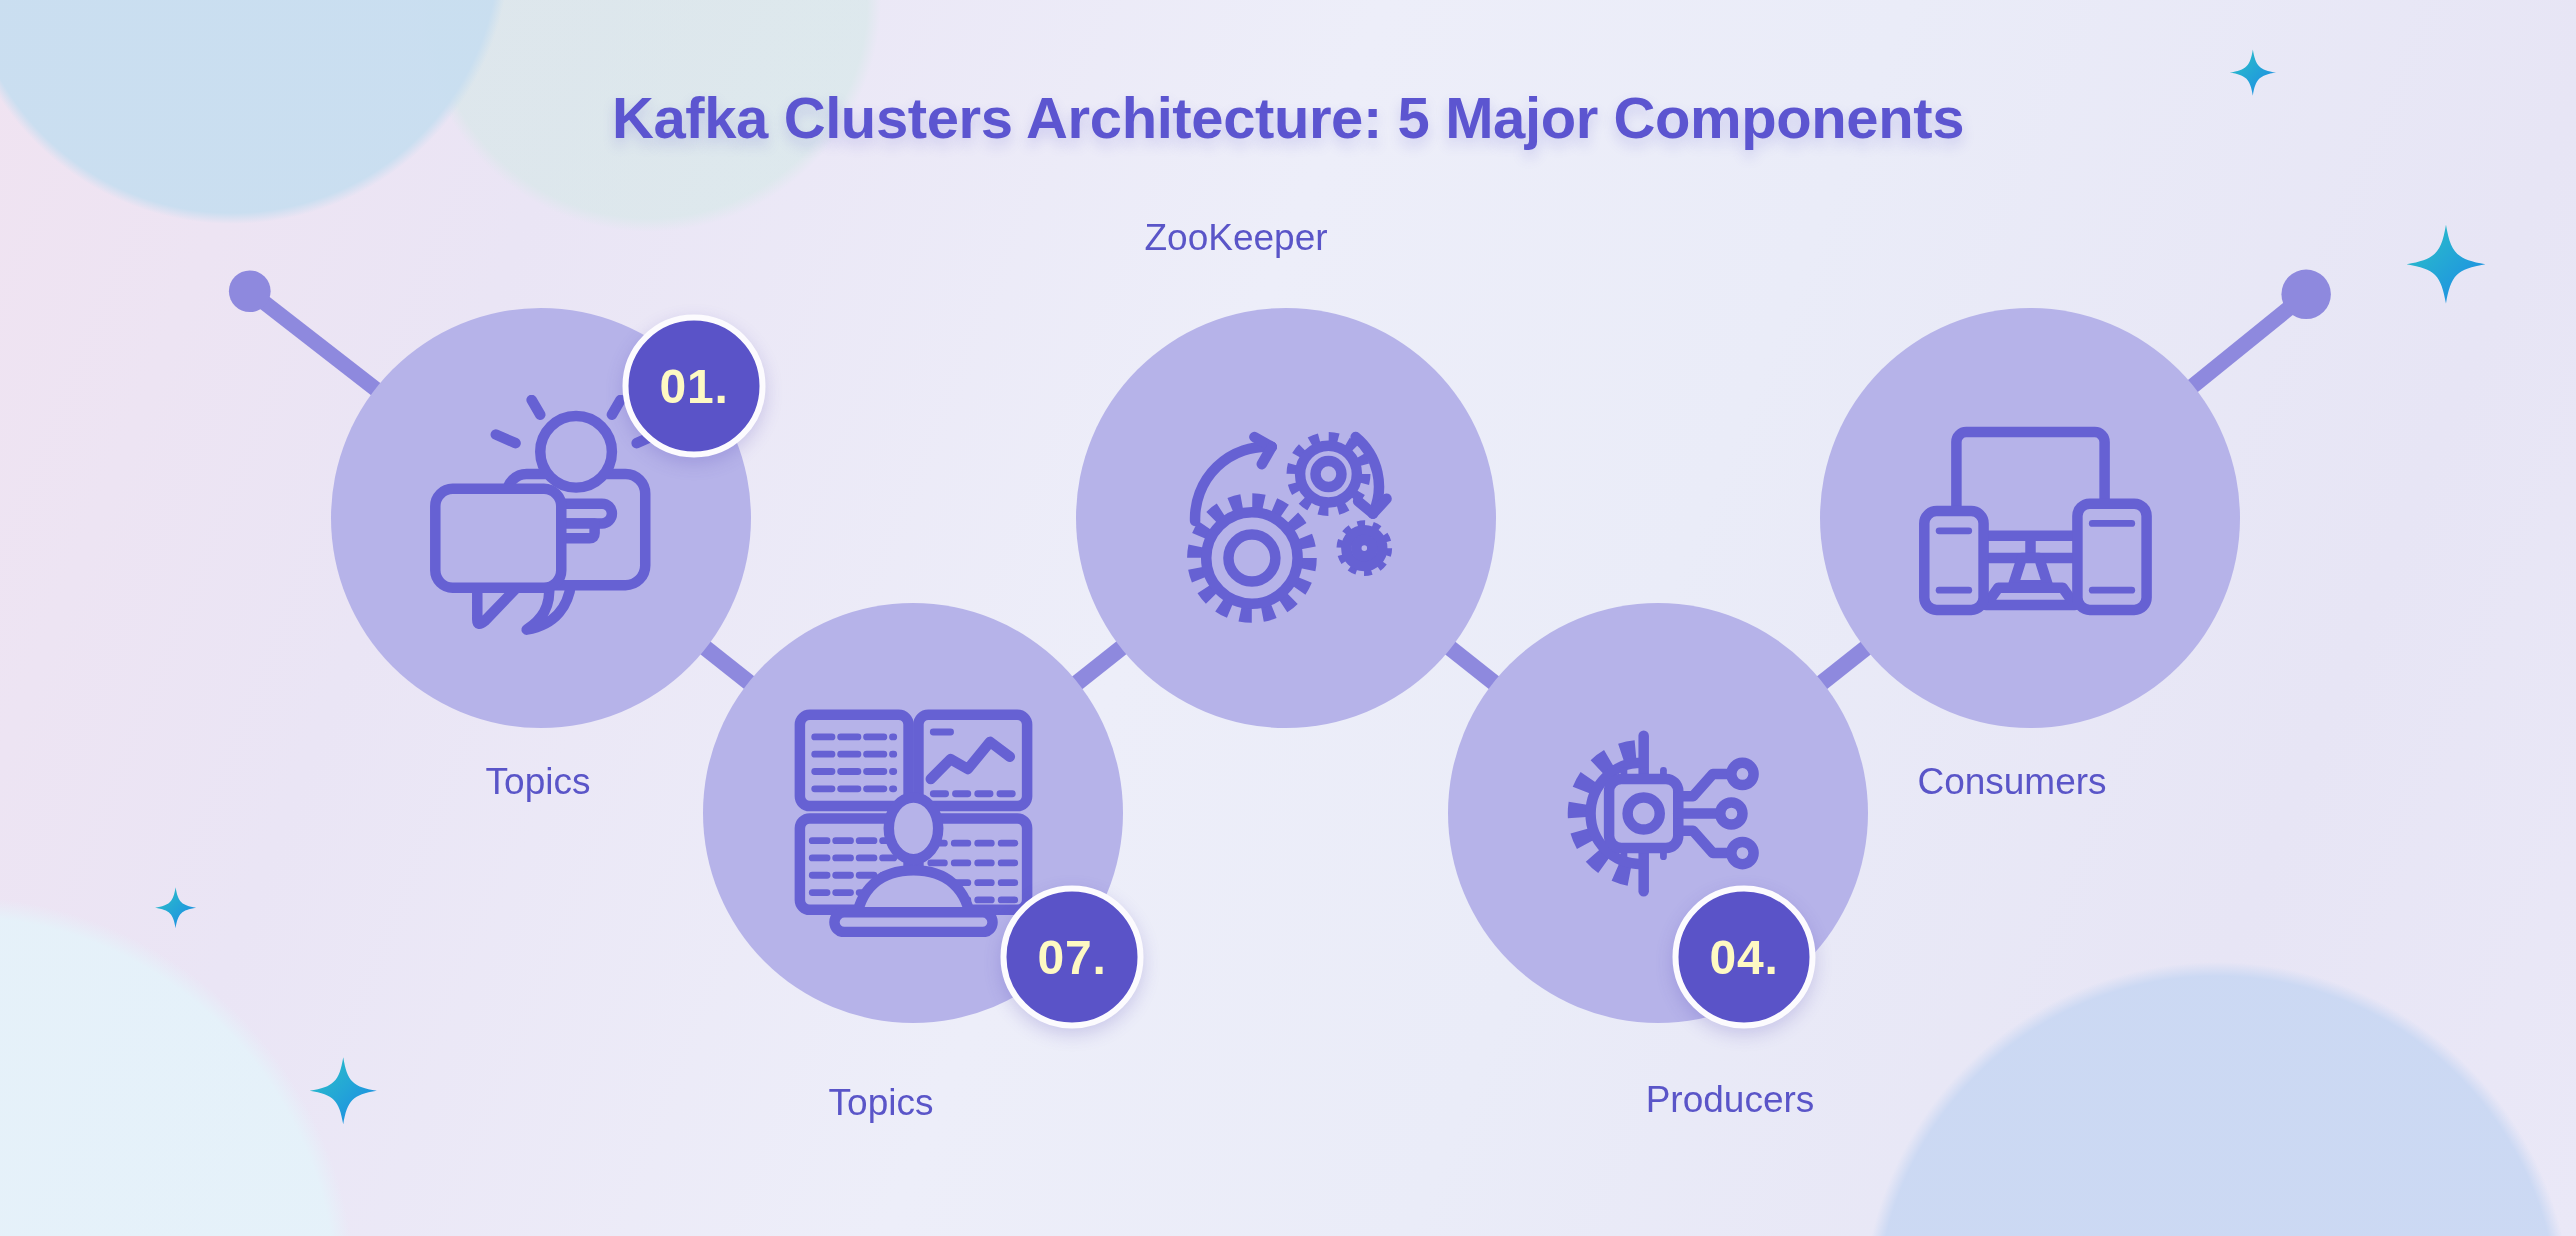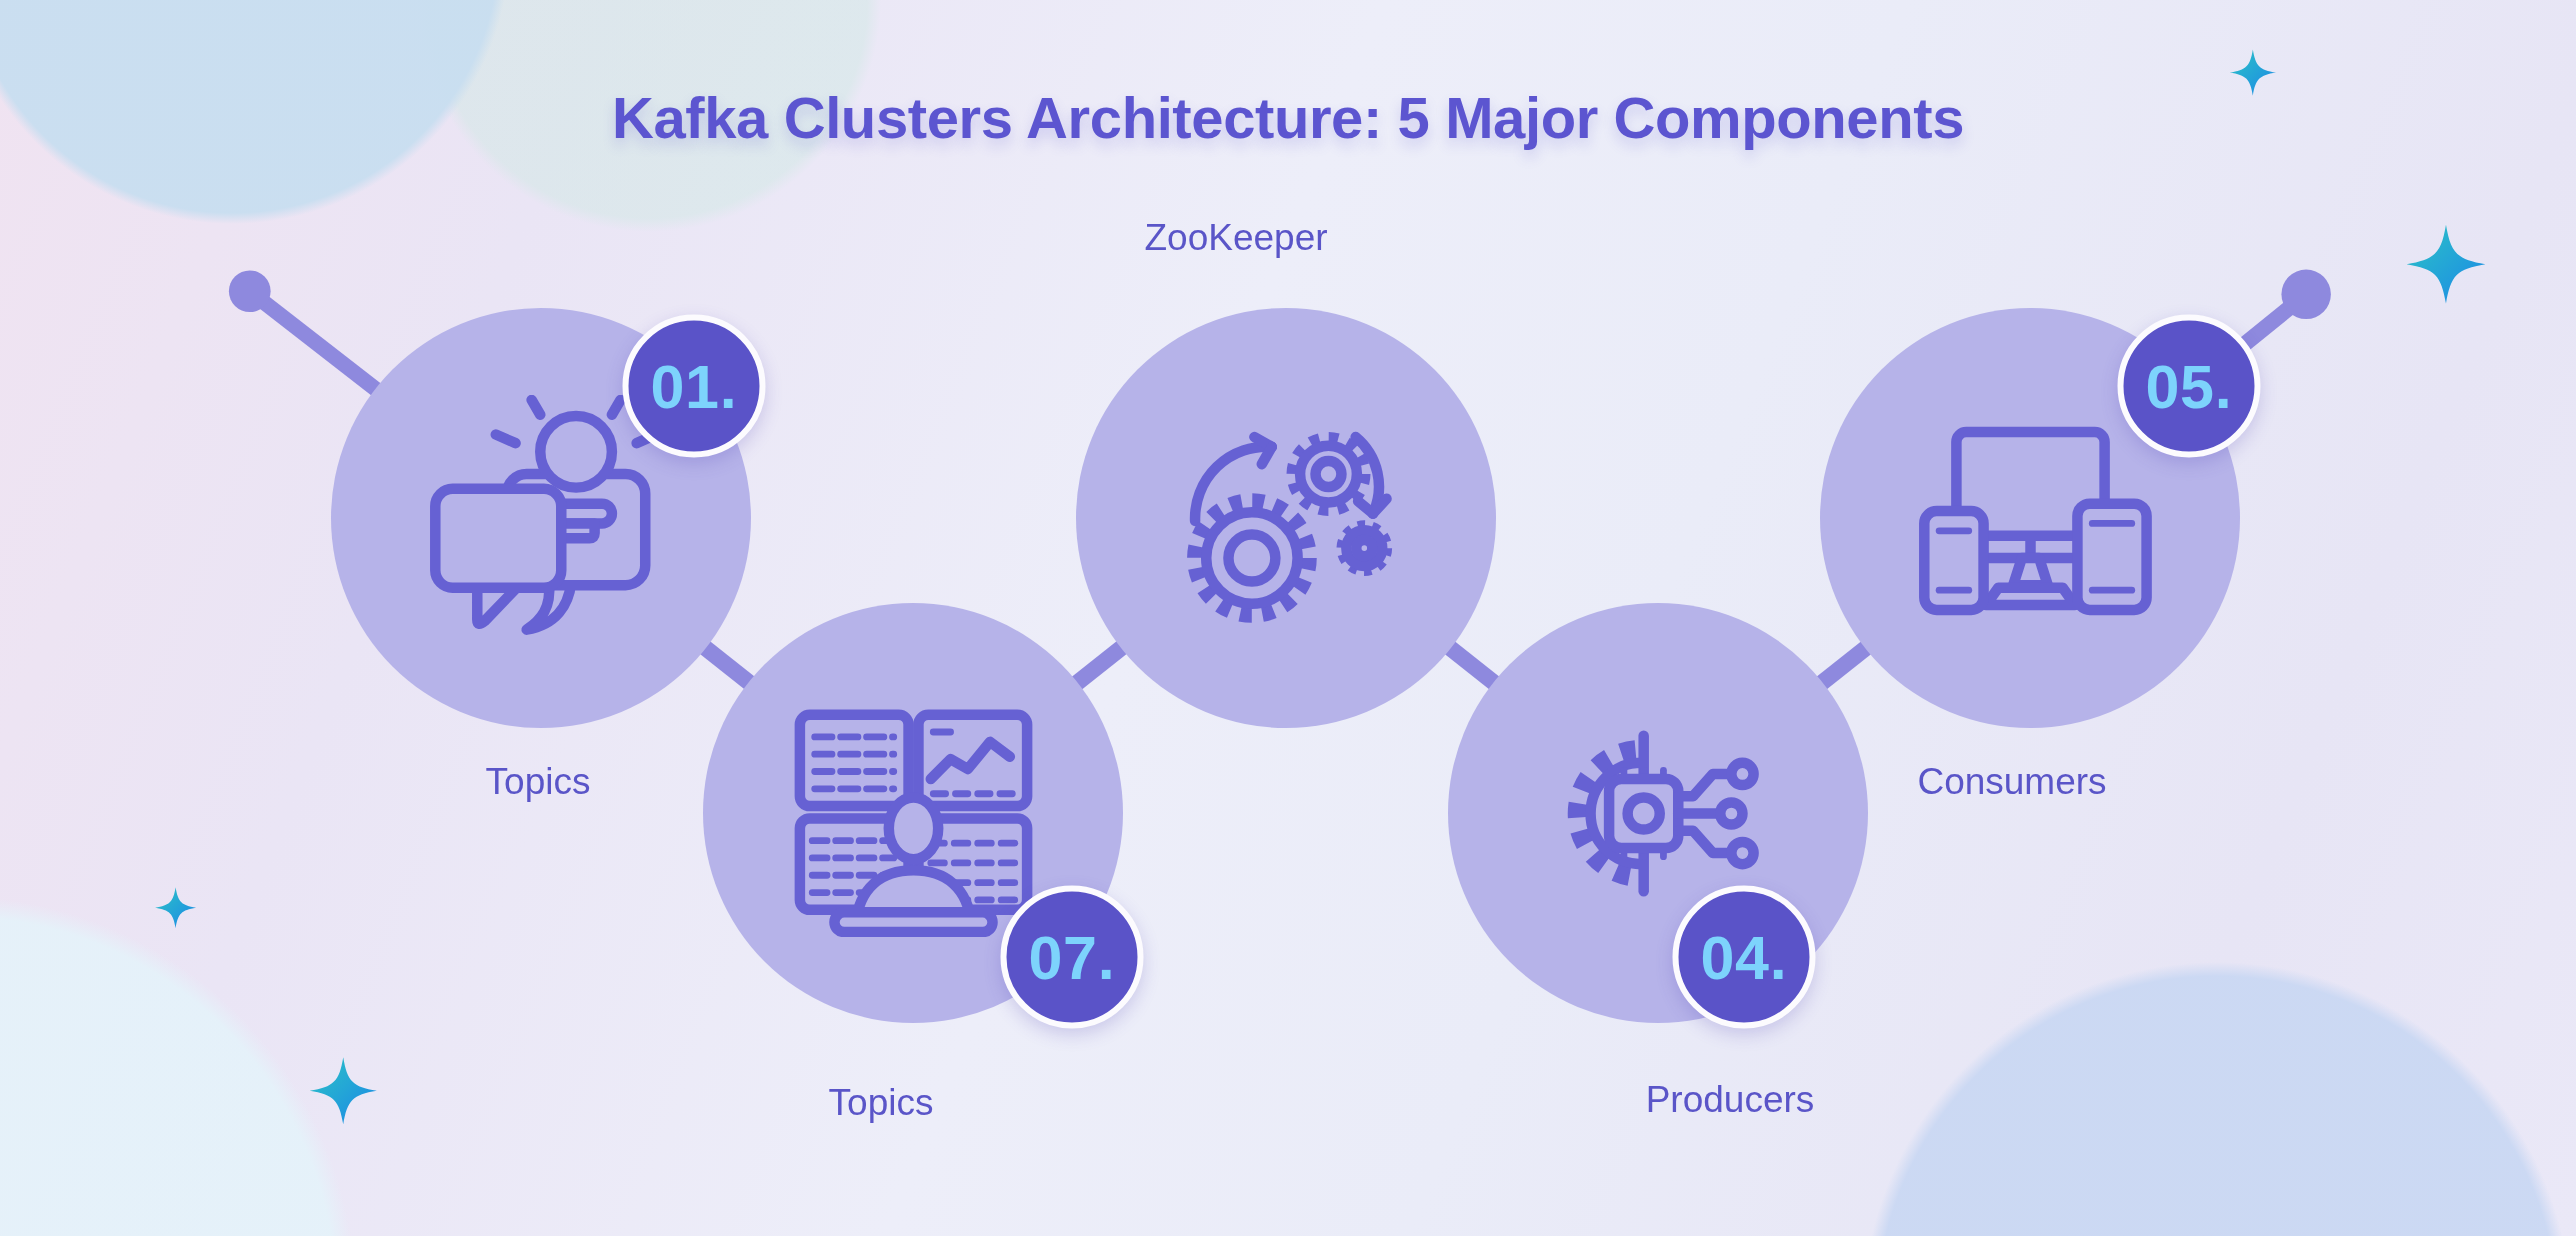--- a/index.html
+++ b/index.html
@@ -55,23 +55,23 @@
   .badge {
     position: absolute;
     width: 131px; height: 131px;
     border-radius: 50%;
     background: #5a53c8;
     border: 6.2px solid #fcfbfe;
     transform: translate(-50%, -50%);
     display: flex;
     align-items: center;
     justify-content: center;
-    font-size: 61px;
+    font-size: 48px;
     font-weight: bold;
-    color: #7dd3fc;
+    color: #fef9c3;
     letter-spacing: 0.8px;
     box-shadow: 0 6.2px 17px rgba(80,70,180,0.22);
   }
   .badge-1 { left: 694px;  top: 386px; }
   .badge-2 { left: 1072px; top: 957px; }
   .badge-3 { left: 1442px; top: 386px; }
   .badge-4 { left: 1744px; top: 957px; }
   .badge-5 { left: 2189px; top: 386px; }
 
   .node-label {
@@ -256,21 +256,20 @@
       <g class="ic thin">
           <path d="M150,104 H182"></path>
           <path d="M150,158 H182"></path>
         </g>
     </svg>
   </div>
 
   <div class="badge badge-1">01.</div>
   <div class="badge badge-2">07.</div>
   <div class="badge badge-4">04.</div>
-  <div class="badge badge-5">05.</div>
 
   <div class="node-label label-1">Topics</div>
   <div class="node-label label-2">Topics</div>
   <div class="node-label label-3">ZooKeeper</div>
   <div class="node-label label-4">Producers</div>
   <div class="node-label label-5">Consumers</div>
 
 </div>
 
 

